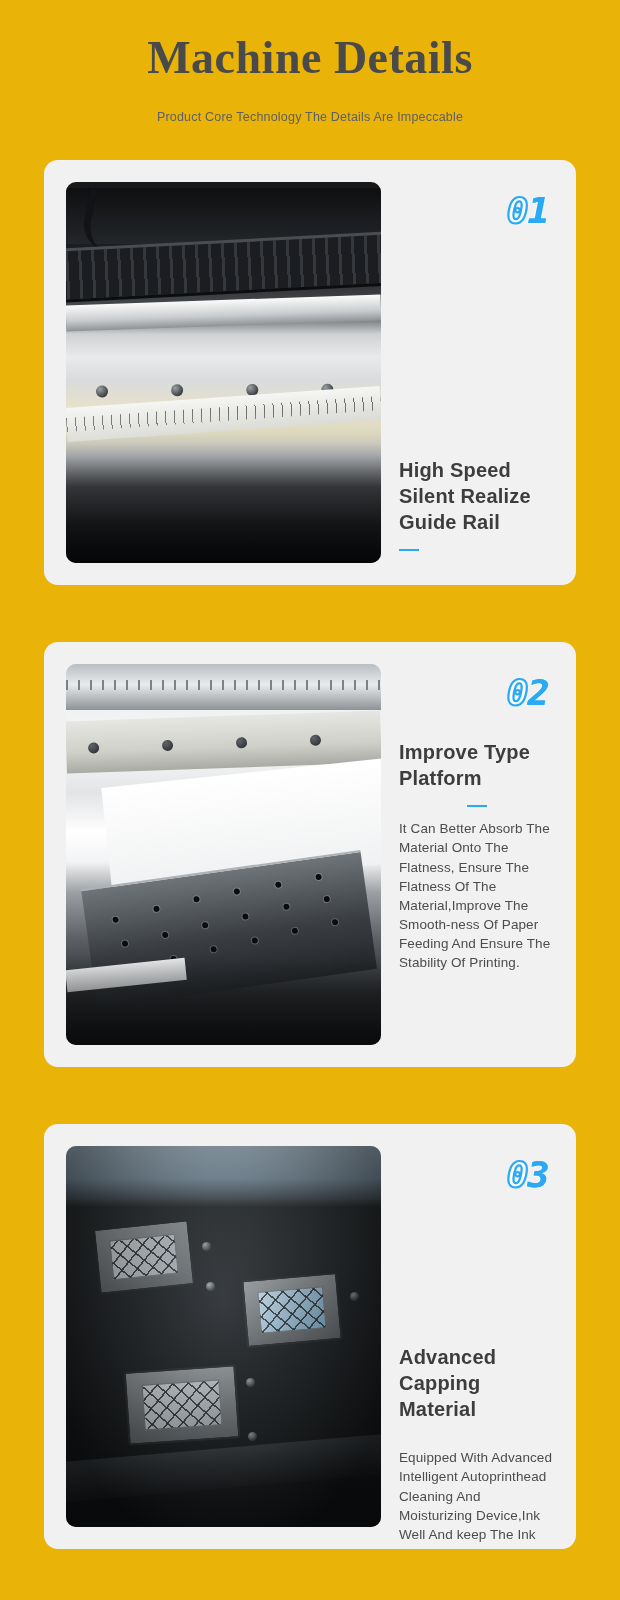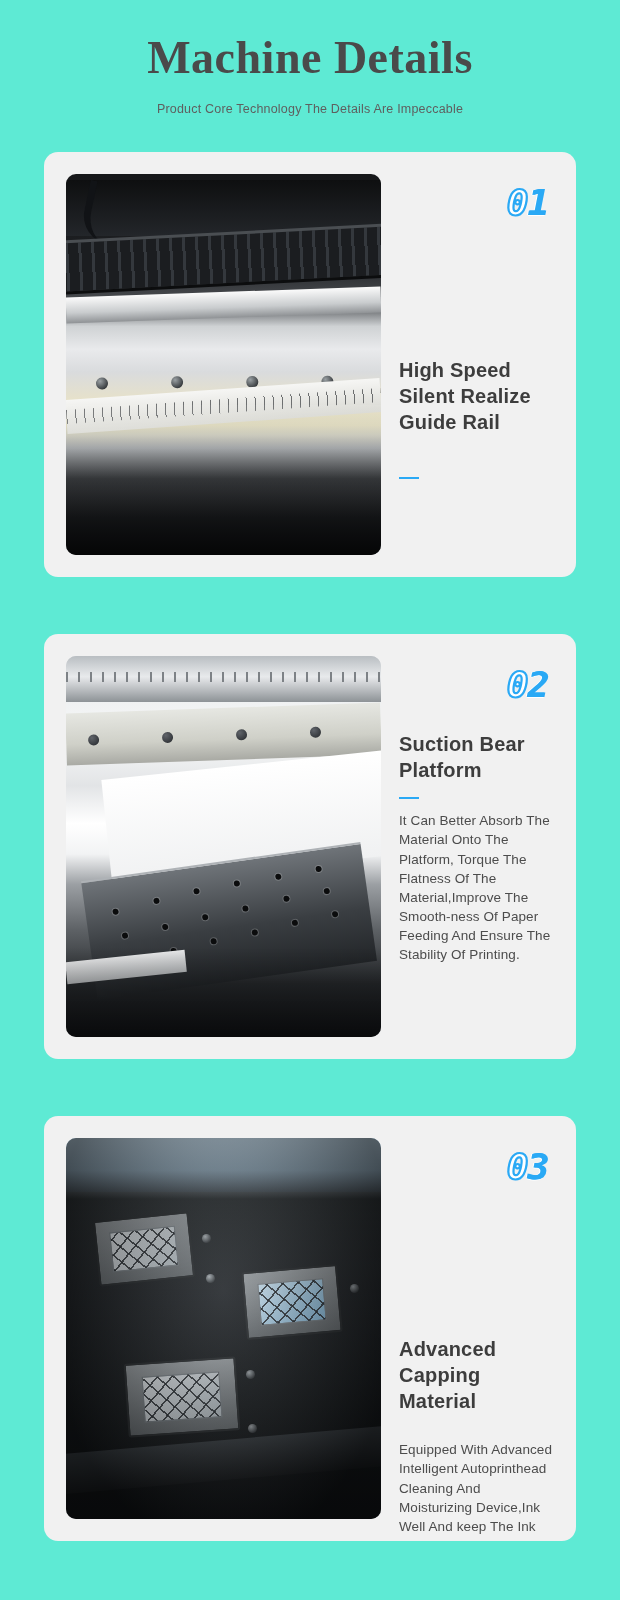--- a/index.html
+++ b/index.html
@@ -9,39 +9,39 @@
     height: 1600px;
     background: #ffffff;
     font-family: "Liberation Sans", sans-serif;
     overflow: hidden;
   }
 
   .page {
     width: 620px;
     height: 1600px;
     position: relative;
-    background: #5eead4;
+    background: #eab308;
     padding: 0;
   }
 
   
   .header {
     padding-top: 34px;
     text-align: center;
   }
   .header-title {
     font-family: "Liberation Serif", serif;
     font-weight: bold;
     font-size: 46px;
     line-height: 1.05;
     color: #4a4a4a;
     letter-spacing: 0.5px;
   }
   .header-sub {
-    margin-top: 20px;
+    margin-top: 28px;
     font-size: 12.5px;
     color: #5f5f5f;
     letter-spacing: 0.2px;
   }
 
   
   .cards {
     margin-top: 36px;
     padding: 0 44px;
     display: flex;
@@ -115,22 +115,22 @@
   }
 
   .card-desc {
     font-size: 13.5px;
     line-height: 1.42;
     color: #4c4c4c;
     letter-spacing: 0.1px;
   }
 
   
-  .card1 .card-body { justify-content: center; padding-top: 118px; gap: 28px; }
-  .card2 .card-body { justify-content: flex-start; padding-top: 75px; }
+  .card1 .card-body { justify-content: flex-end; padding-top: 118px; }
+  .card2 .card-body { justify-content: flex-start; padding-top: 75px; align-items: center; }
   .card3 .card-body { justify-content: flex-start; padding-top: 198px; }
 
   
   
   .p1 { background: linear-gradient(180deg,#17181a 0%,#1d1f22 22%,#4c4f53 34%,#cfd2d4 40%,#e9eaec 46%,#d9dbdd 52%,#e8e2c8 60%,#d7d2b4 66%,#9fa3a6 72%,#2c2f33 80%,#16181a 100%); }
   .p1 .rail-top {
     position: absolute; left: 0; top: 6px; width: 100%; height: 56px;
     background: linear-gradient(180deg,#0e0f10,#23262a);
   }
   .p1 .chain {
@@ -329,23 +329,23 @@
             <i style="left:58%;top:62%"></i>
               <i style="left:74%;top:58%"></i>
               <i style="left:90%;top:54%"></i>
           </div>
         </div>
         <div class="bar-light"></div>
         <div class="shadow"></div>
       </div>
       <div class="card-body">
         <div class="card-number"><span class="hollow">0</span><span>2</span></div>
-        <div class="card-title">Suction Bear Platform</div>
+        <div class="card-title">Improve Type Platform</div>
         <div class="card-rule"></div>
-        <div class="card-desc">It Can Better Absorb The Material Onto The Platform, Torque The Flatness Of The Material,Improve The Smooth-ness Of Paper Feeding And Ensure The Stability Of Printing.</div>
+        <div class="card-desc">It Can Better Absorb The Material Onto The Flatness, Ensure The Flatness Of The Material,Improve The Smooth-ness Of Paper Feeding And Ensure The Stability Of Printing.</div>
       </div>
     </div>
 
     <div class="card card3">
       <div class="card-photo p3">
         <div class="sky"></div>
         <div class="edge"></div>
         <div class="cap cap1">
             <div class="inner"></div>
           </div>

